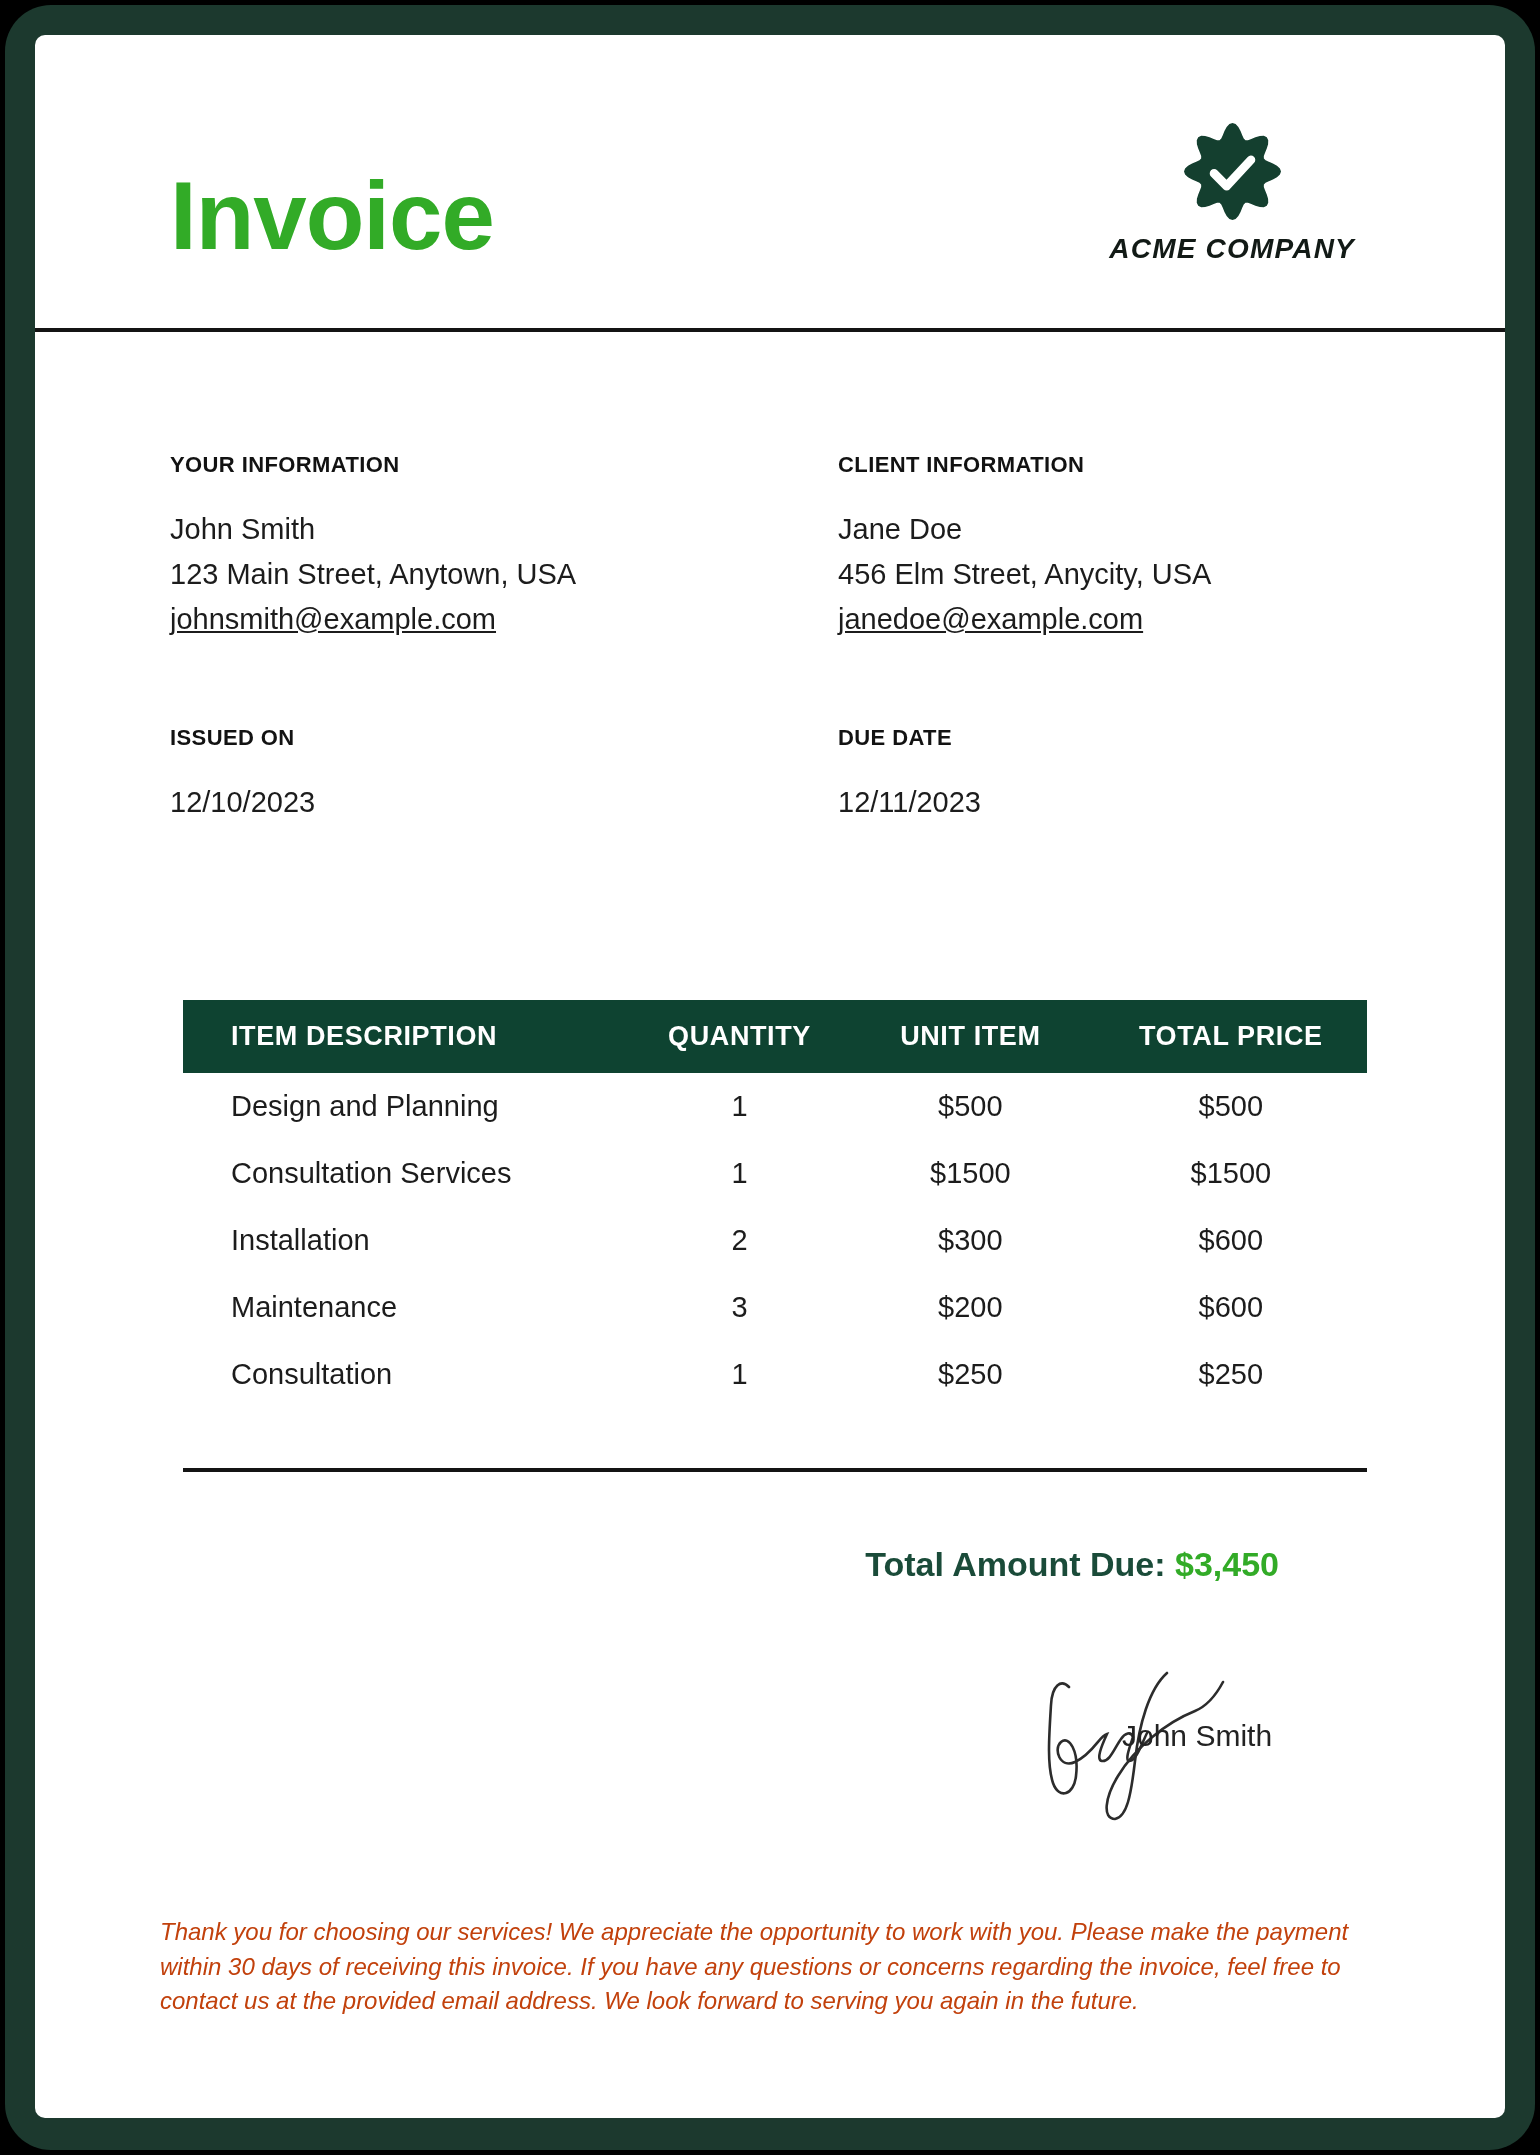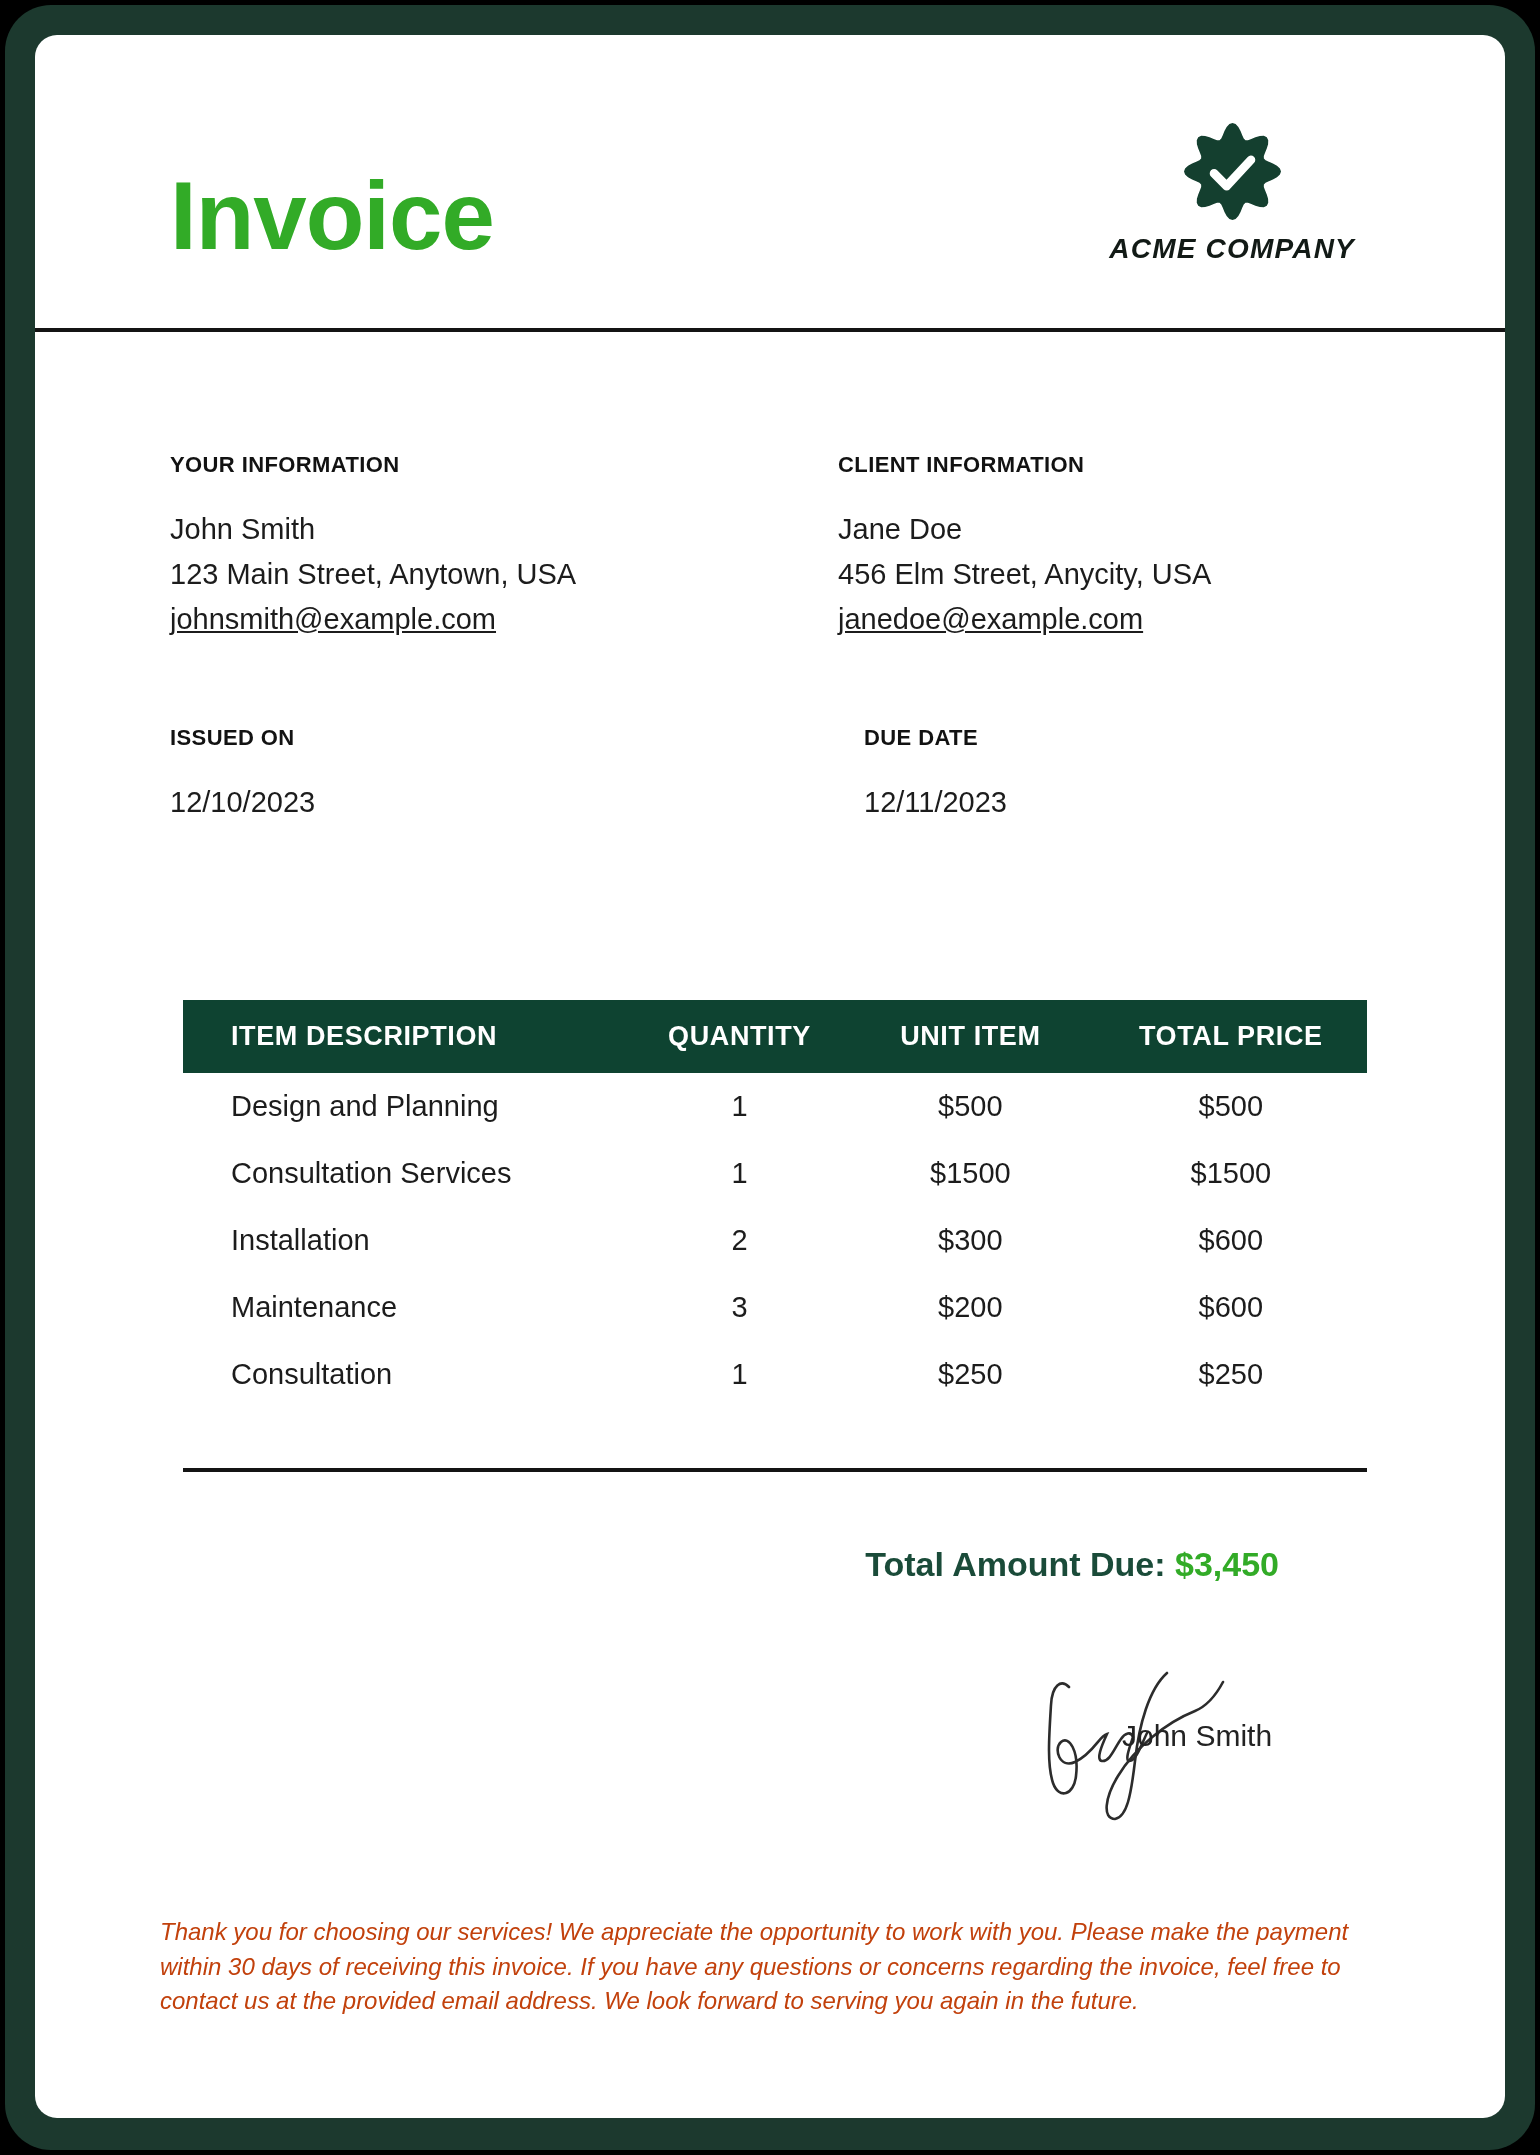--- a/index.html
+++ b/index.html
@@ -9,21 +9,21 @@
     font-family:"Liberation Sans", sans-serif;
     position:relative;overflow:hidden;
   }
   .card{
     position:absolute;inset:5px;
     background:#1c392e;
     border-radius:46px;
   }
   .inner{
     position:absolute;left:30px;top:30px;right:30px;bottom:32px;
-    background:#ffffff;border-radius:22px;
+    background:#ffffff;border-radius:10px;
     overflow:hidden;
   }
   
   .title{
     position:absolute;left:135px;top:133px;
     margin:0;font-size:96px;font-weight:bold;line-height:1;
     color:#32ab27;letter-spacing:-1px;
   }
   .logo{
     position:absolute;right:150px;top:88px;
@@ -36,21 +36,21 @@
   }
   .rule-top{
     position:absolute;left:0;right:0;top:293px;height:4px;background:#141414;
   }
   
   .grid{
     position:absolute;left:135px;right:135px;
     display:grid;grid-template-columns:668px 1fr;
   }
   .info-grid{top:414px;}
-  .dates-grid{top:687px;gap:26px;}
+  .dates-grid{top:687px;}
   .sec-label{
     font-size:22px;font-weight:bold;color:#121212;
     letter-spacing:0.4px;line-height:32px;
   }
   .sec-lines{margin-top:26px;}
   .line{font-size:29px;color:#1c1c1c;line-height:45px;}
   .email{color:#1c1c1c;text-decoration:underline;}
   
   .items-table{
     position:absolute;left:148px;top:965px;width:1184px;

